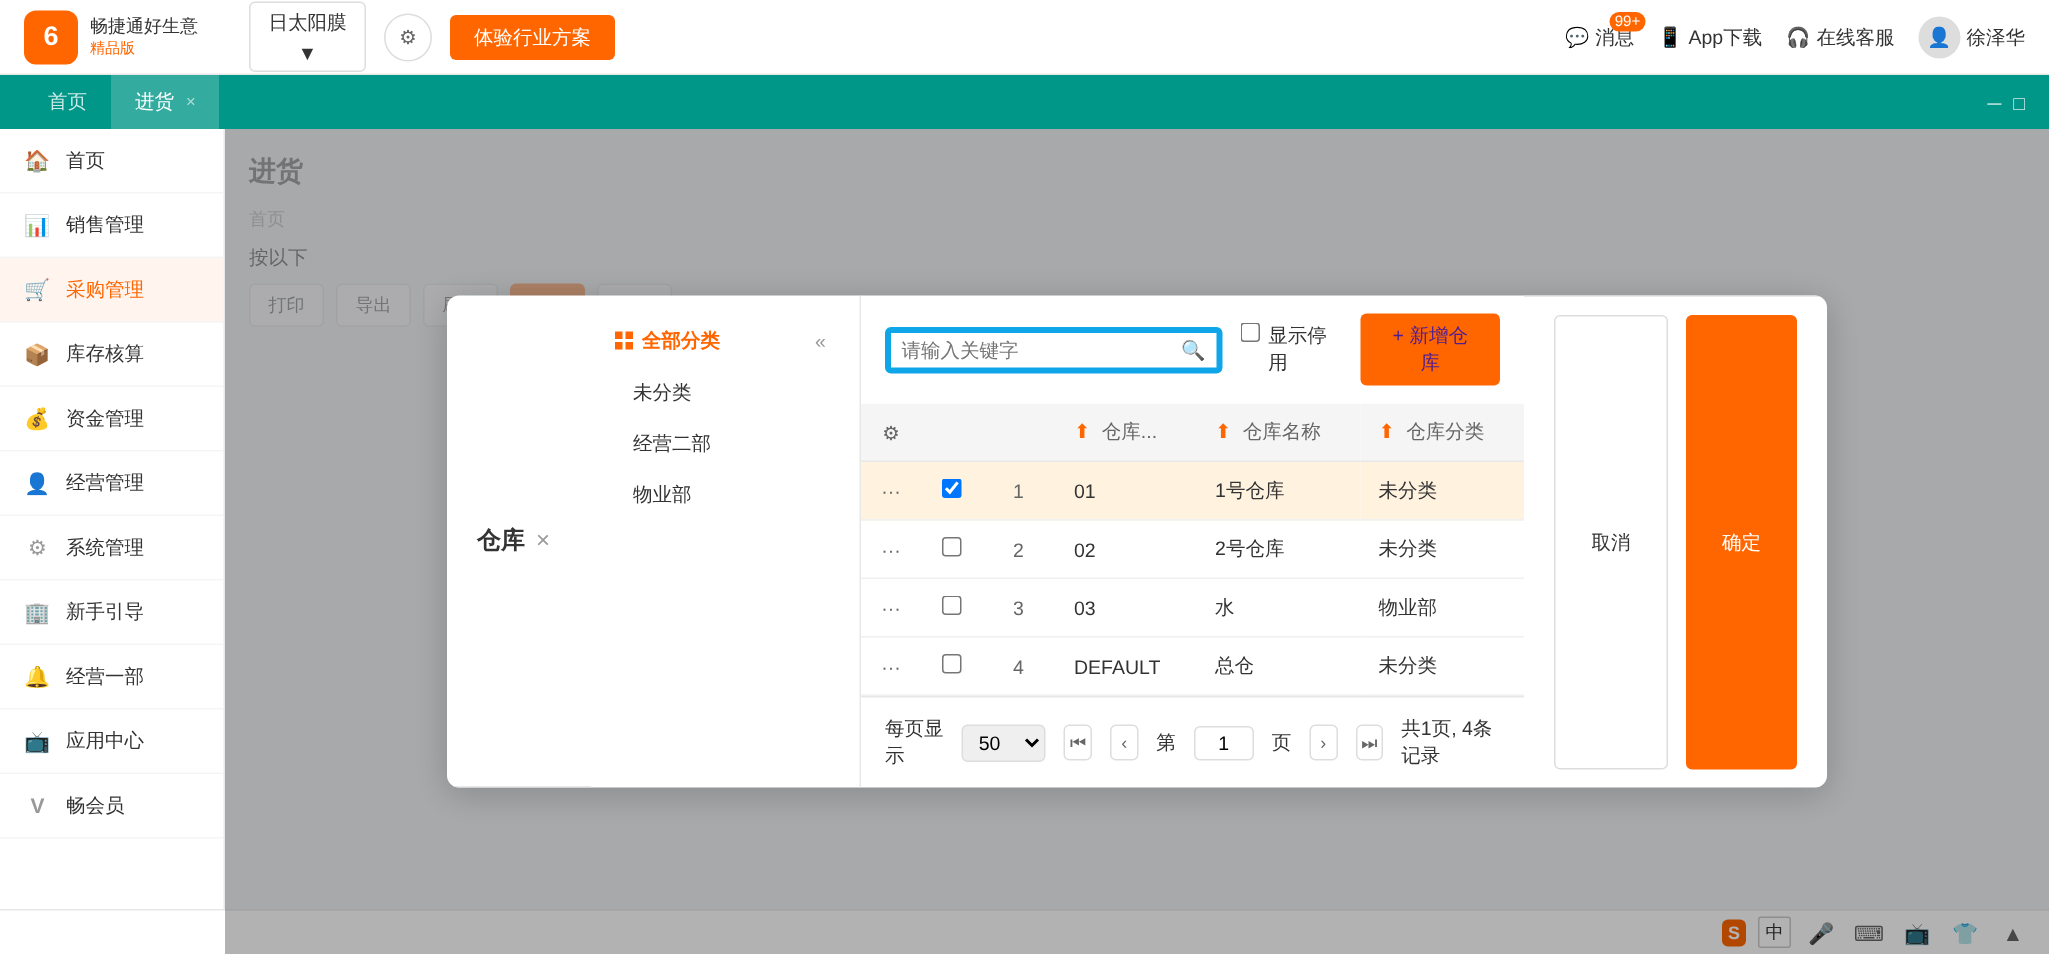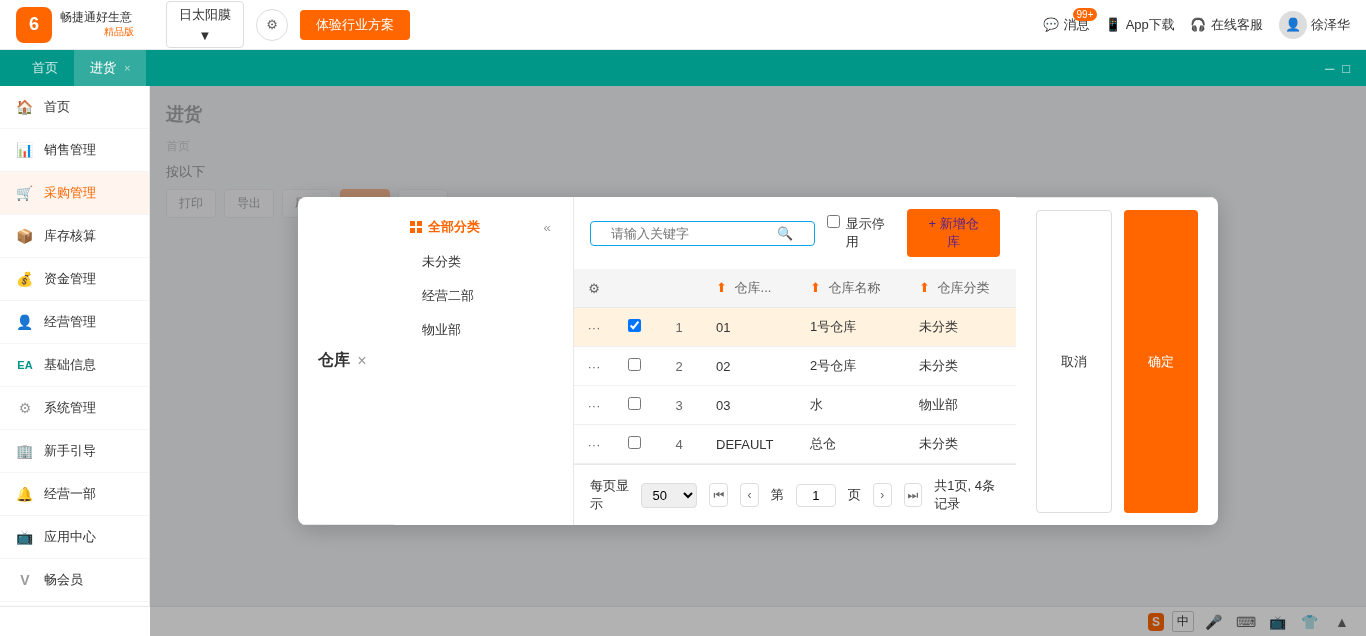--- a/index.html
+++ b/index.html
@@ -28,21 +28,21 @@
       border-radius: 8px;
       display: flex;
       align-items: center;
       justify-content: center;
       color: white;
       font-weight: bold;
       font-size: 18px;
       margin-right: 8px;
     }
     .logo-text { font-size: 12px; color: #333; line-height: 1.3; }
-    .logo-badge { font-size: 10px; color: #f60; margin-left: 44px; }
+    .logo-badge { font-size: 10px; color: #f60; }
 
     .header-center {
       flex: 1;
       display: flex;
       align-items: center;
       gap: 12px;
     }
     .store-selector {
       display: flex;
       align-items: center;
@@ -303,23 +303,23 @@
     }
     .table-toolbar {
       padding: 12px 16px;
       display: flex;
       align-items: center;
       gap: 12px;
     }
     .search-input-wrap {
       display: flex;
       align-items: center;
-      border: 1px solid #0ea5e9;
-      border-radius: 4px;
-      padding: 4px 20px;
+      border: 4px solid #0ea5e9;
+      border-radius: 4px;
+      padding: 4px 7px;
       width: 232px;
       background: white;
     }
     .search-input-wrap input {
       border: none;
       outline: none;
       font-size: 13px;
       width: 100%;
       color: #999;
     }
@@ -553,24 +553,20 @@
       <span class="sidebar-icon">📦</span>
       <span>库存核算</span>
     </div>
     <div class="sidebar-item">
       <span class="sidebar-icon">💰</span>
       <span>资金管理</span>
     </div>
     <div class="sidebar-item">
       <span class="sidebar-icon">👤</span>
       <span>经营管理</span>
-    </div>
-    <div class="sidebar-item">
-      <span class="sidebar-icon" style="font-size:11px;font-weight:bold;color:#009688">EA</span>
-      <span>基础信息</span>
     </div>
     <div class="sidebar-item">
       <span class="sidebar-icon">⚙</span>
       <span>系统管理</span>
     </div>
     <div class="sidebar-item">
       <span class="sidebar-icon">🏢</span>
       <span>新手引导</span>
     </div>
     <div class="sidebar-item">

